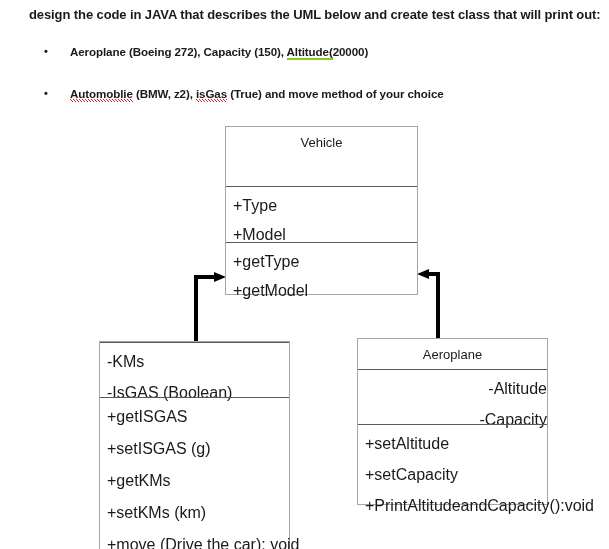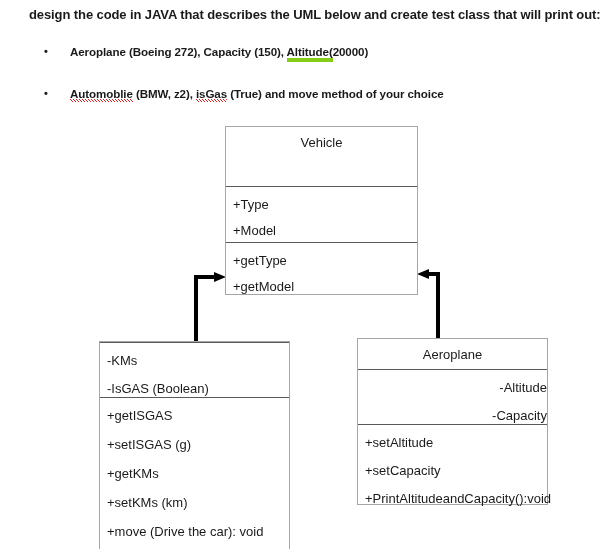--- a/index.html
+++ b/index.html
@@ -44,21 +44,21 @@
   .bullet-row .dot {
     display: inline-block;
     width: 26px;
     font-size: 11px;
     vertical-align: top;
   }
   .bullet-1 { top: 45px; }
   .bullet-2 { top: 87px; }
 
   .u-blue {
-    border-bottom: 4px solid #84cc16;
+    border-bottom: 2px solid #84cc16;
     padding-bottom: 0px;
   }
   .u-red {
     background-image:
       linear-gradient(45deg, transparent 45%, #e02020 45%, #e02020 55%, transparent 55%);
     background-size: 3px 3px;
     background-repeat: repeat-x;
     background-position: left bottom;
     padding-bottom: 2px;
   }
@@ -78,21 +78,21 @@
   .comp-div {
     border-top: 1px solid #595959;
   }
   .class-title {
     text-align: center;
     font-size: 13px;
     padding-top: 8px;
     color: #1a1a1a;
   }
   .member {
-    font-size: 13px;
+    font-size: 16px;
     padding-left: 7px;
     color: #1a1a1a;
     white-space: nowrap;
   }
 
   
   #vehicle-box {
     left: 225px;
     top: 126px;
     width: 193px;

